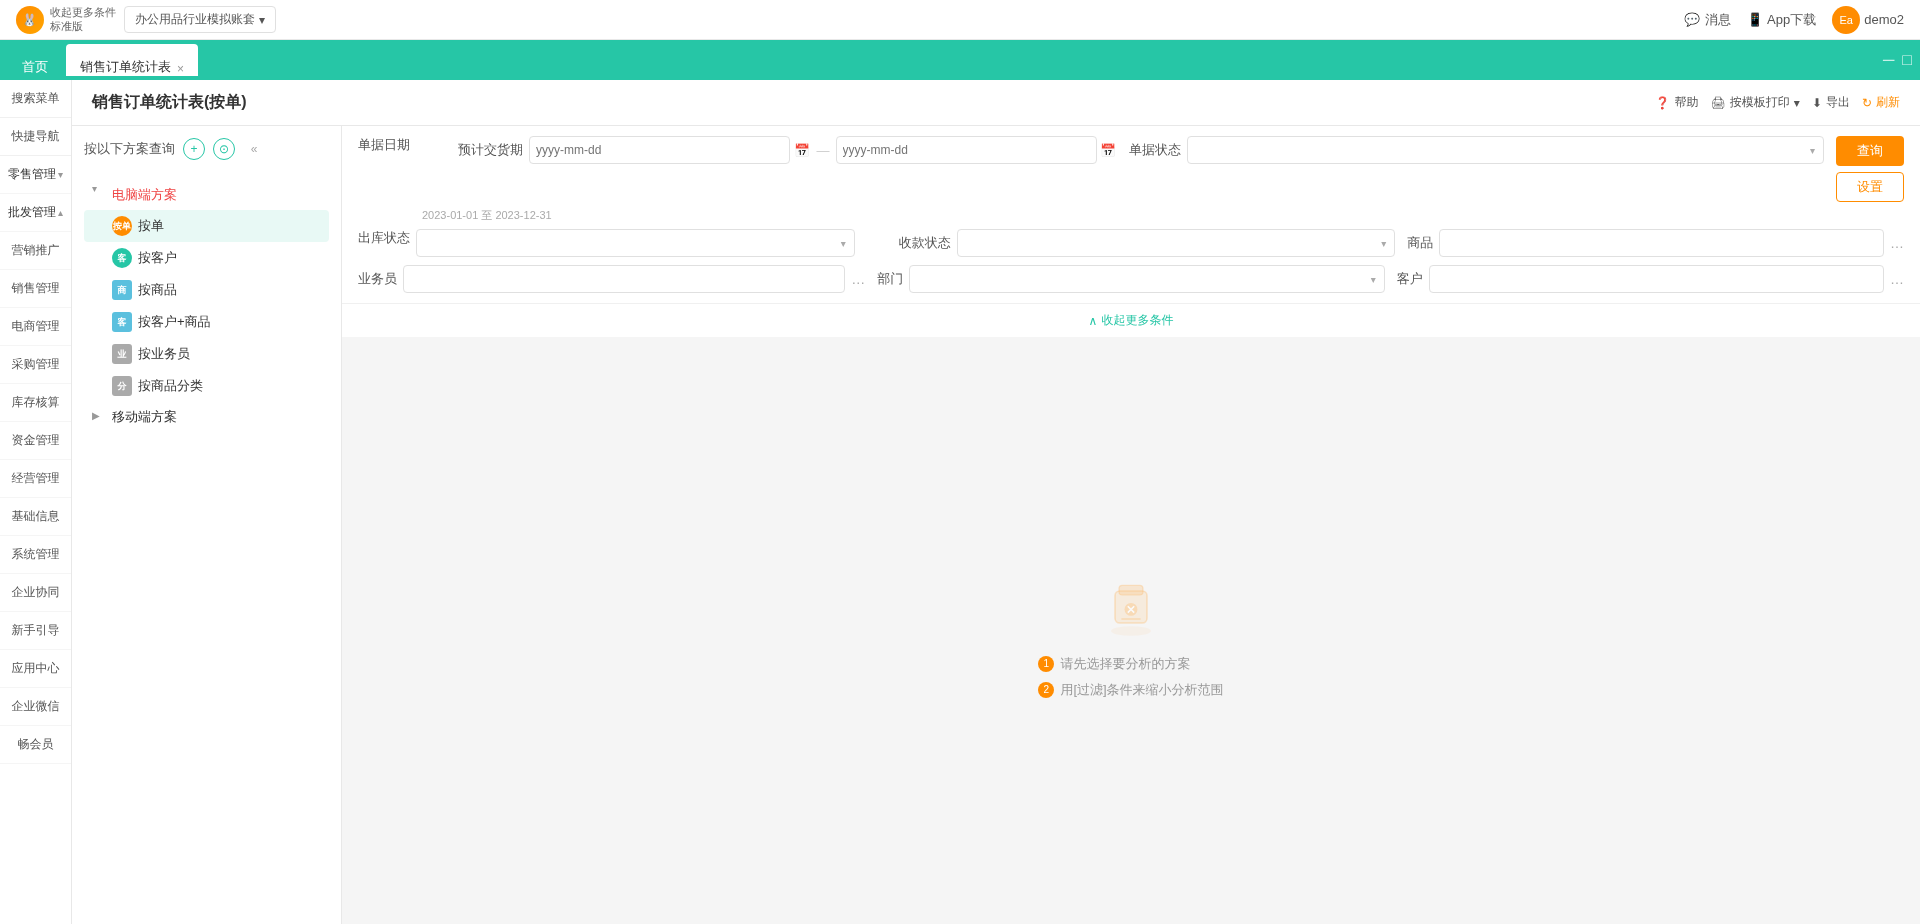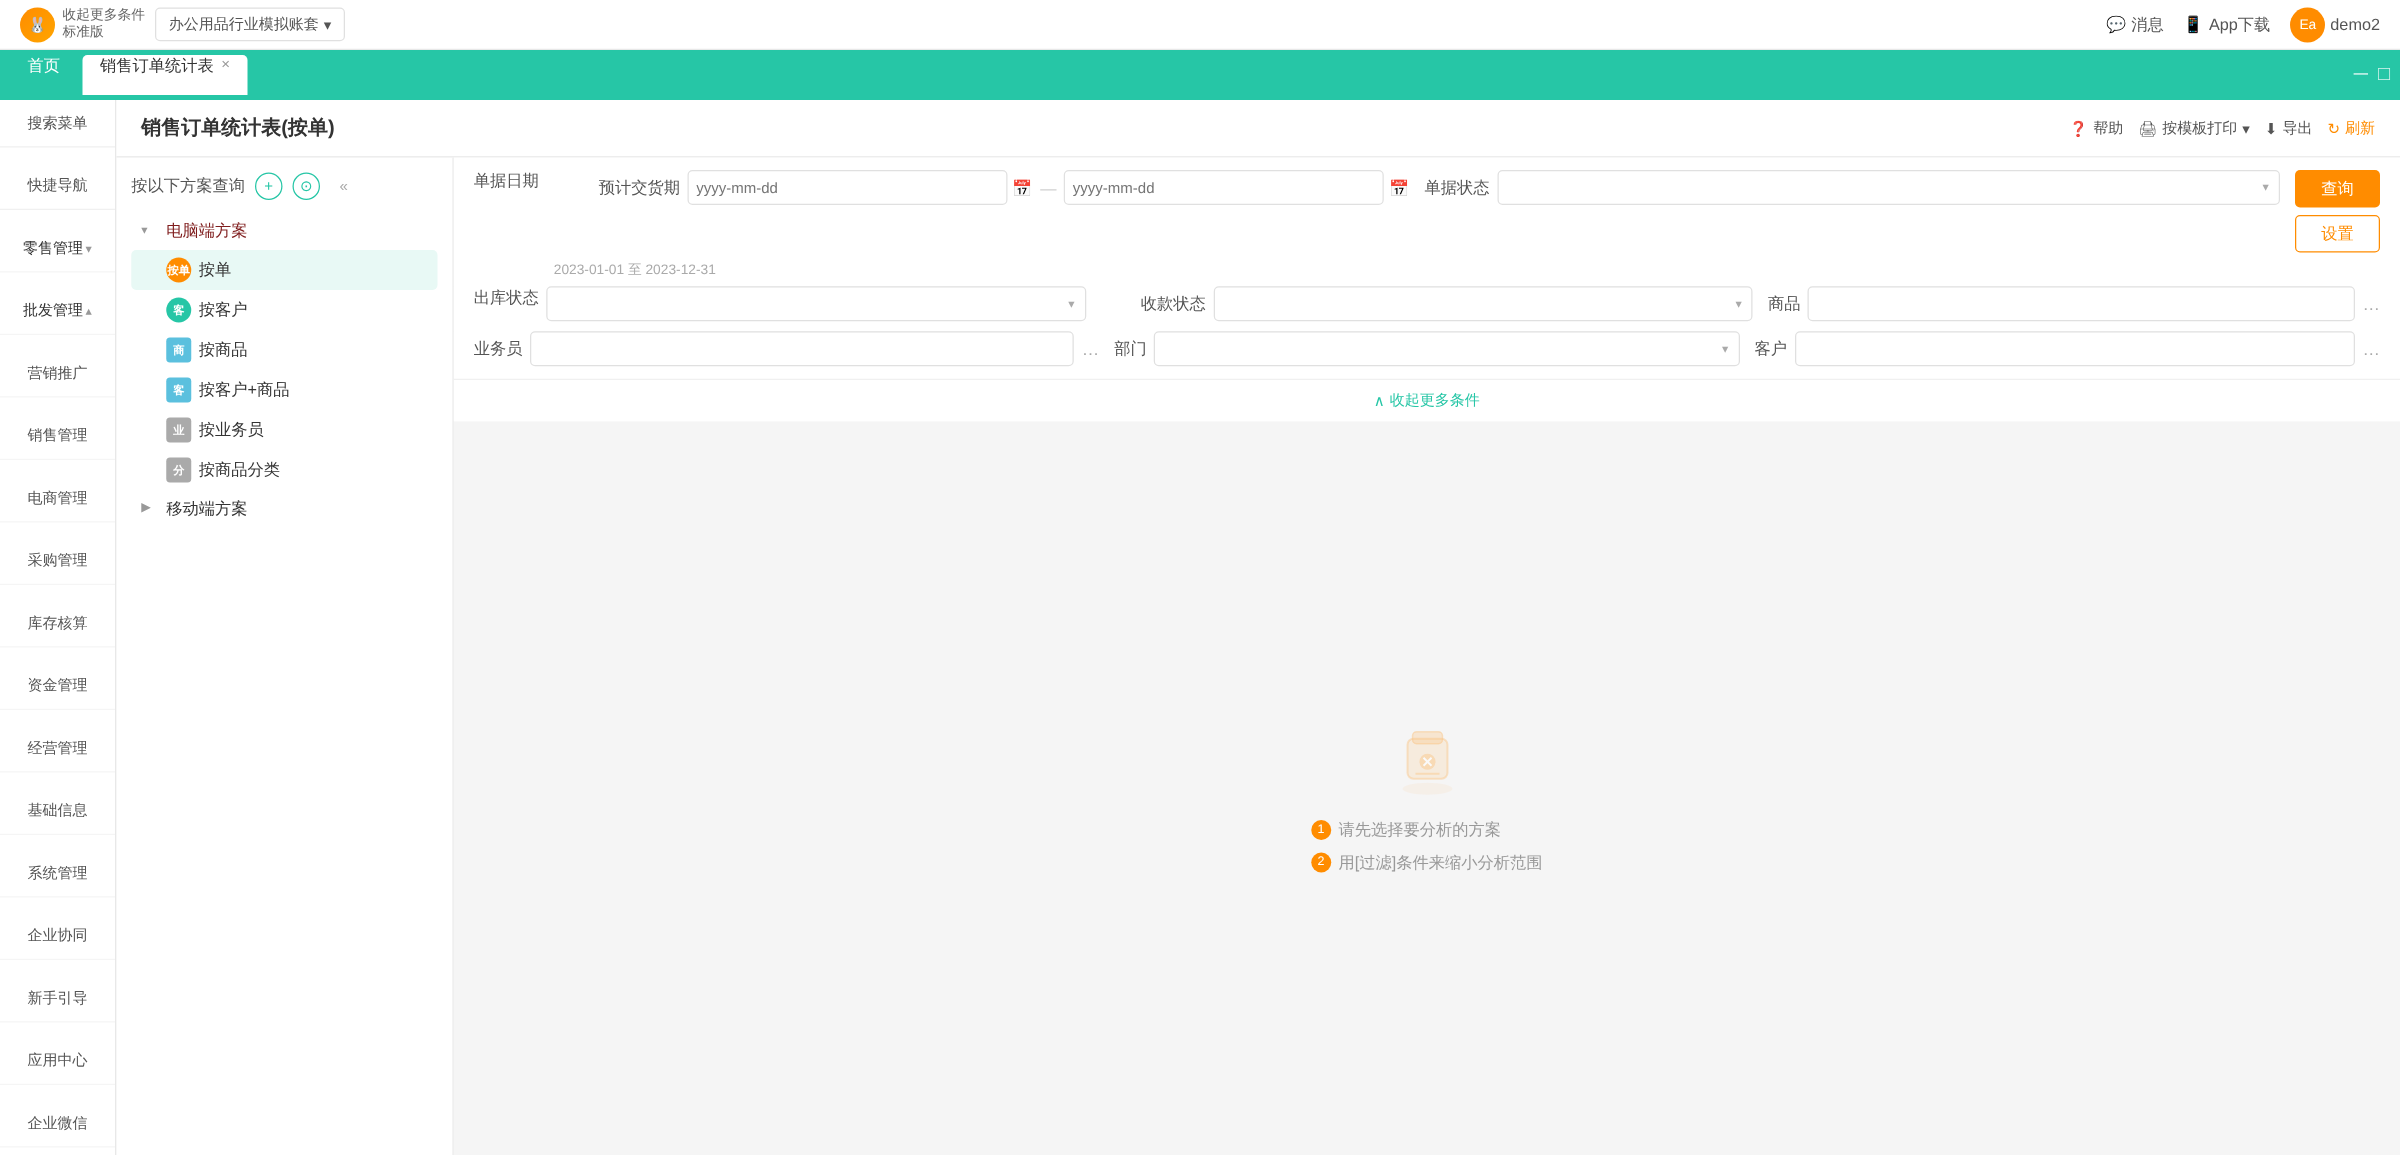--- a/index.html
+++ b/index.html
@@ -33,37 +33,37 @@
       display: flex;
       align-items: center;
       padding: 0 8px;
       gap: 4px;
     }
     .nav-tab {
       height: 32px;
       padding: 0 14px;
       border-radius: 4px 4px 0 0;
       display: flex;
-      align-items: flex-start;
+      align-items: flex-end;
       gap: 6px;
       cursor: pointer;
       font-size: 13px;
       color: rgba(255,255,255,0.85);
     }
     .nav-tab.home { background: transparent; color: white; }
     .nav-tab.active { background: white; color: #333; border-radius: 4px 4px 0 0; }
     .nav-tab-close { color: #999; font-size: 12px; cursor: pointer; }
     .nav-actions { margin-left: auto; display: flex; gap: 8px; align-items: center; }
     .nav-action-btn { color: white; font-size: 16px; cursor: pointer; opacity: 0.8; }
 
     
     .main-layout { display: flex; height: calc(924px - 80px); }
 
     
-    .sidebar { width: 93px; background: white; border-right: 1px solid #e8e8e8; display: flex; flex-direction: column; overflow-y: auto; gap: 12px; }
+    .sidebar { width: 72px; background: white; border-right: 1px solid #e8e8e8; display: flex; flex-direction: column; overflow-y: auto; }
     .sidebar-item { padding: 10px 4px; text-align: center; cursor: pointer; font-size: 12px; color: #555; border-bottom: 1px solid #f5f5f5; display: flex; align-items: center; justify-content: center; gap: 4px; }
     .sidebar-item.has-arrow { justify-content: center; gap: 2px; }
     .sidebar-section { font-size: 12px; color: #333; font-weight: 500; }
     .sidebar-arrow { font-size: 10px; color: #999; }
     .search-menu { font-size: 12px; color: #555; padding: 10px 8px; text-align: center; border-bottom: 1px solid #f0f0f0; cursor: pointer; }
     .quick-nav { font-size: 12px; color: #555; padding: 10px 8px; text-align: center; border-bottom: 1px solid #f0f0f0; cursor: pointer; }
 
     
     .content-area { flex: 1; display: flex; flex-direction: column; overflow: hidden; }
 
@@ -276,21 +276,21 @@
             <span>⊙</span>
           </div>
           <div class="toolbar-icon-btn" style="border:none; color:#aaa;">
             <span>«</span>
           </div>
         </div>
 
         <div>
           <div class="tree-item">
             <span class="tree-expand">▾</span>
-            <span style="font-size:13px; color:#7f1d1d;">电脑端方案</span>
+            <span style="font-size:13px; color:#ef4444;margin-top:10px;">电脑端方案</span>
           </div>
           <div class="tree-item active tree-sub-item">
             <div class="tree-icon orange" style="font-size:9px;">按单</div>
             <span>按单</span>
           </div>
           <div class="tree-item tree-sub-item">
             <div class="tree-icon" style="background:#26c6a6; font-size:9px;">客</div>
             <span>按客户</span>
           </div>
           <div class="tree-item tree-sub-item">

